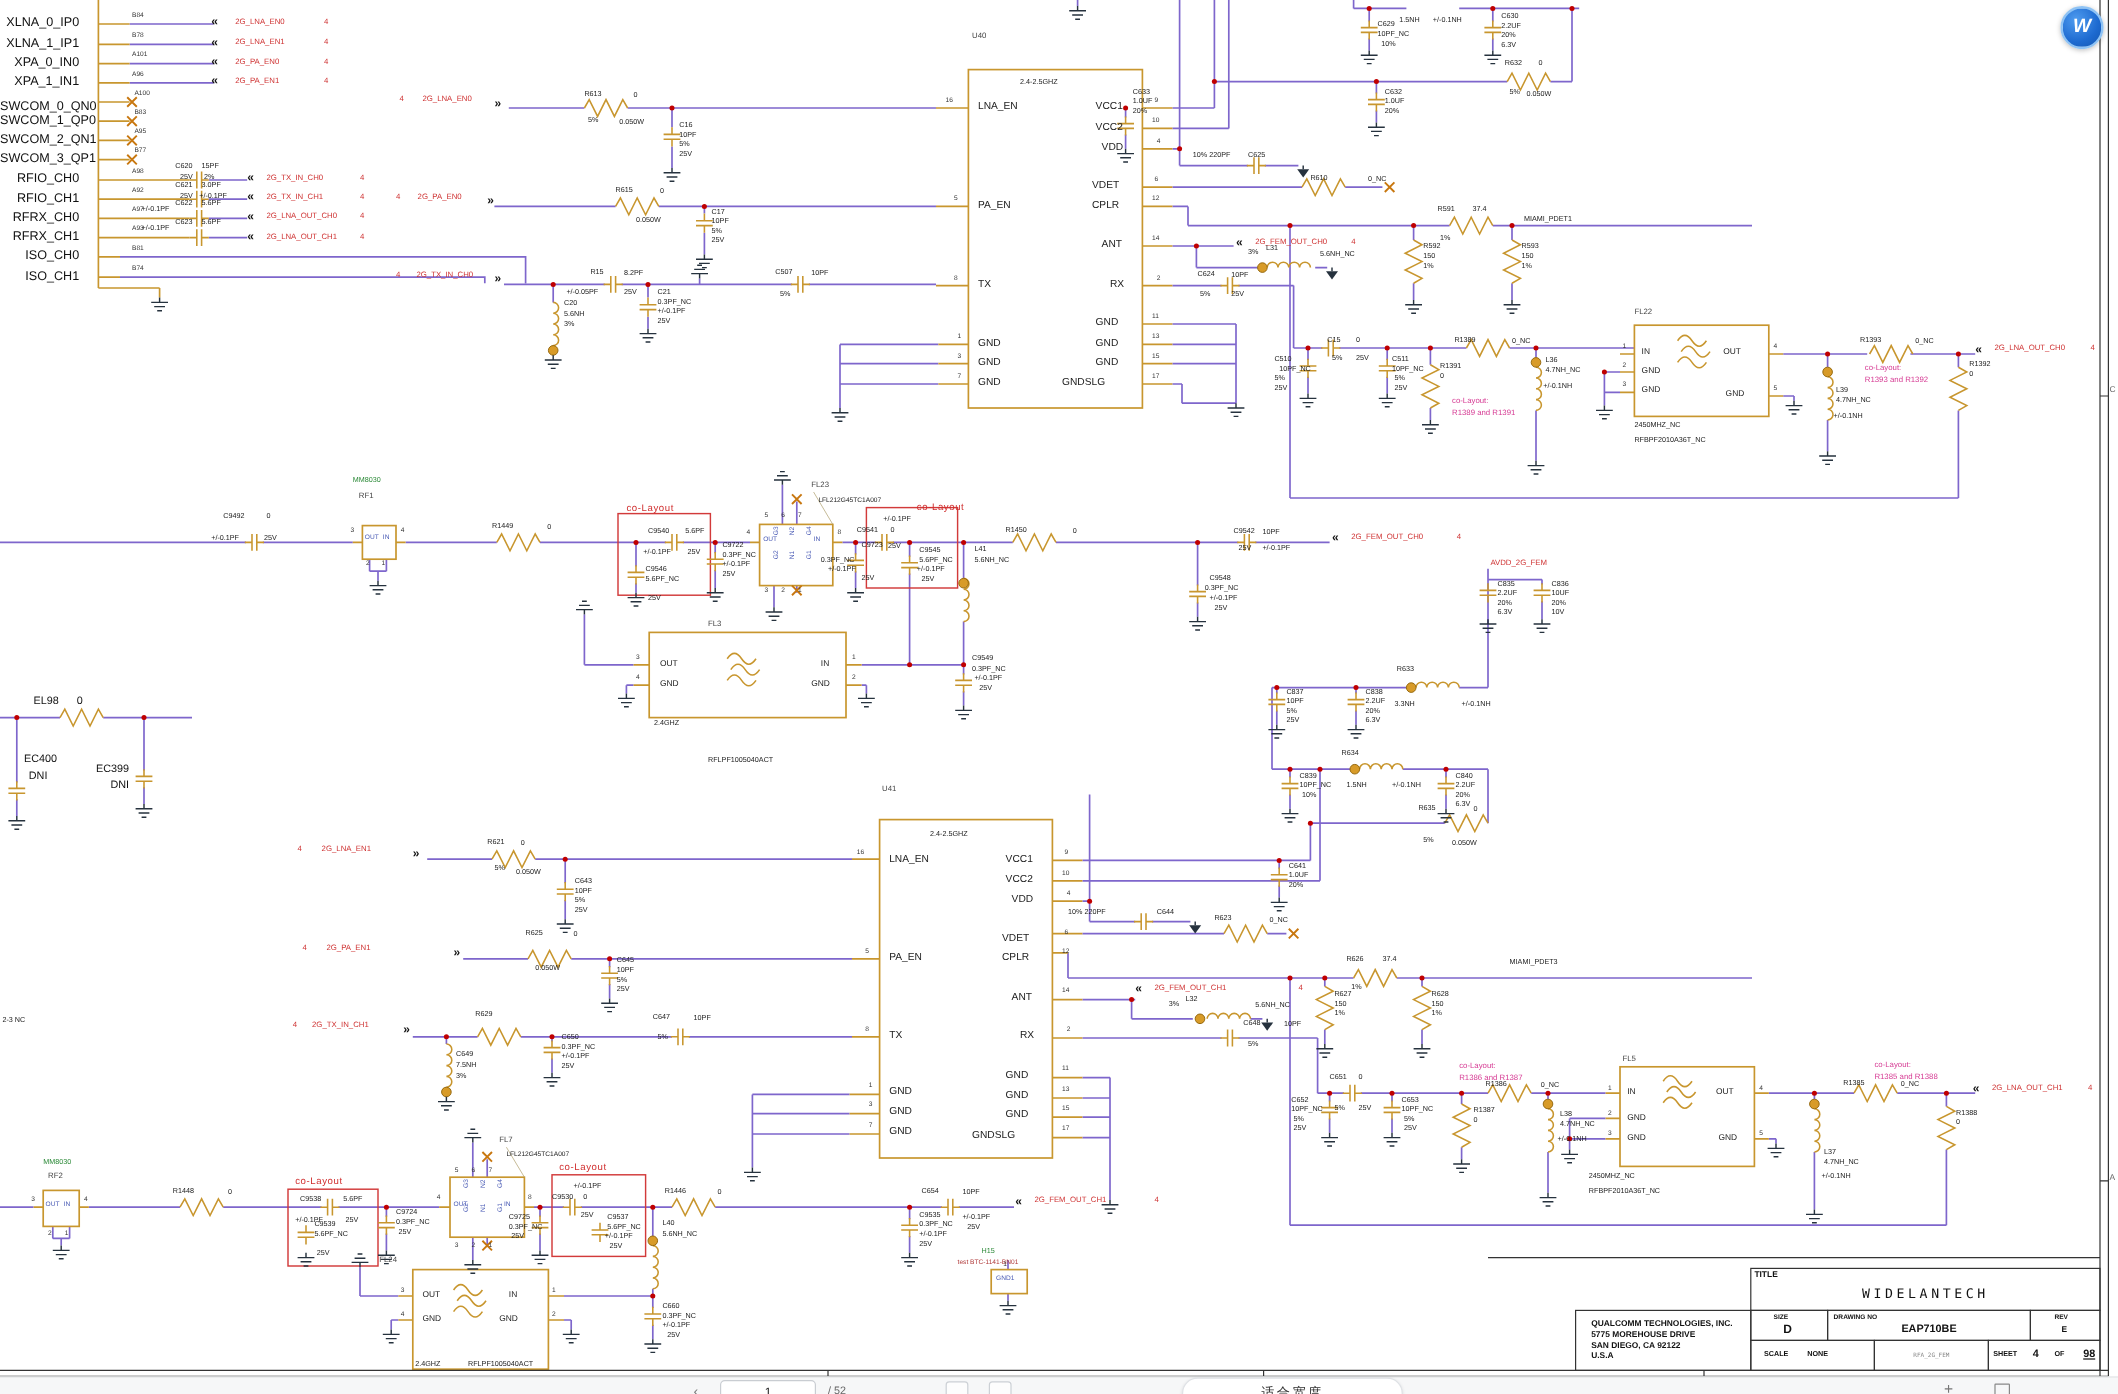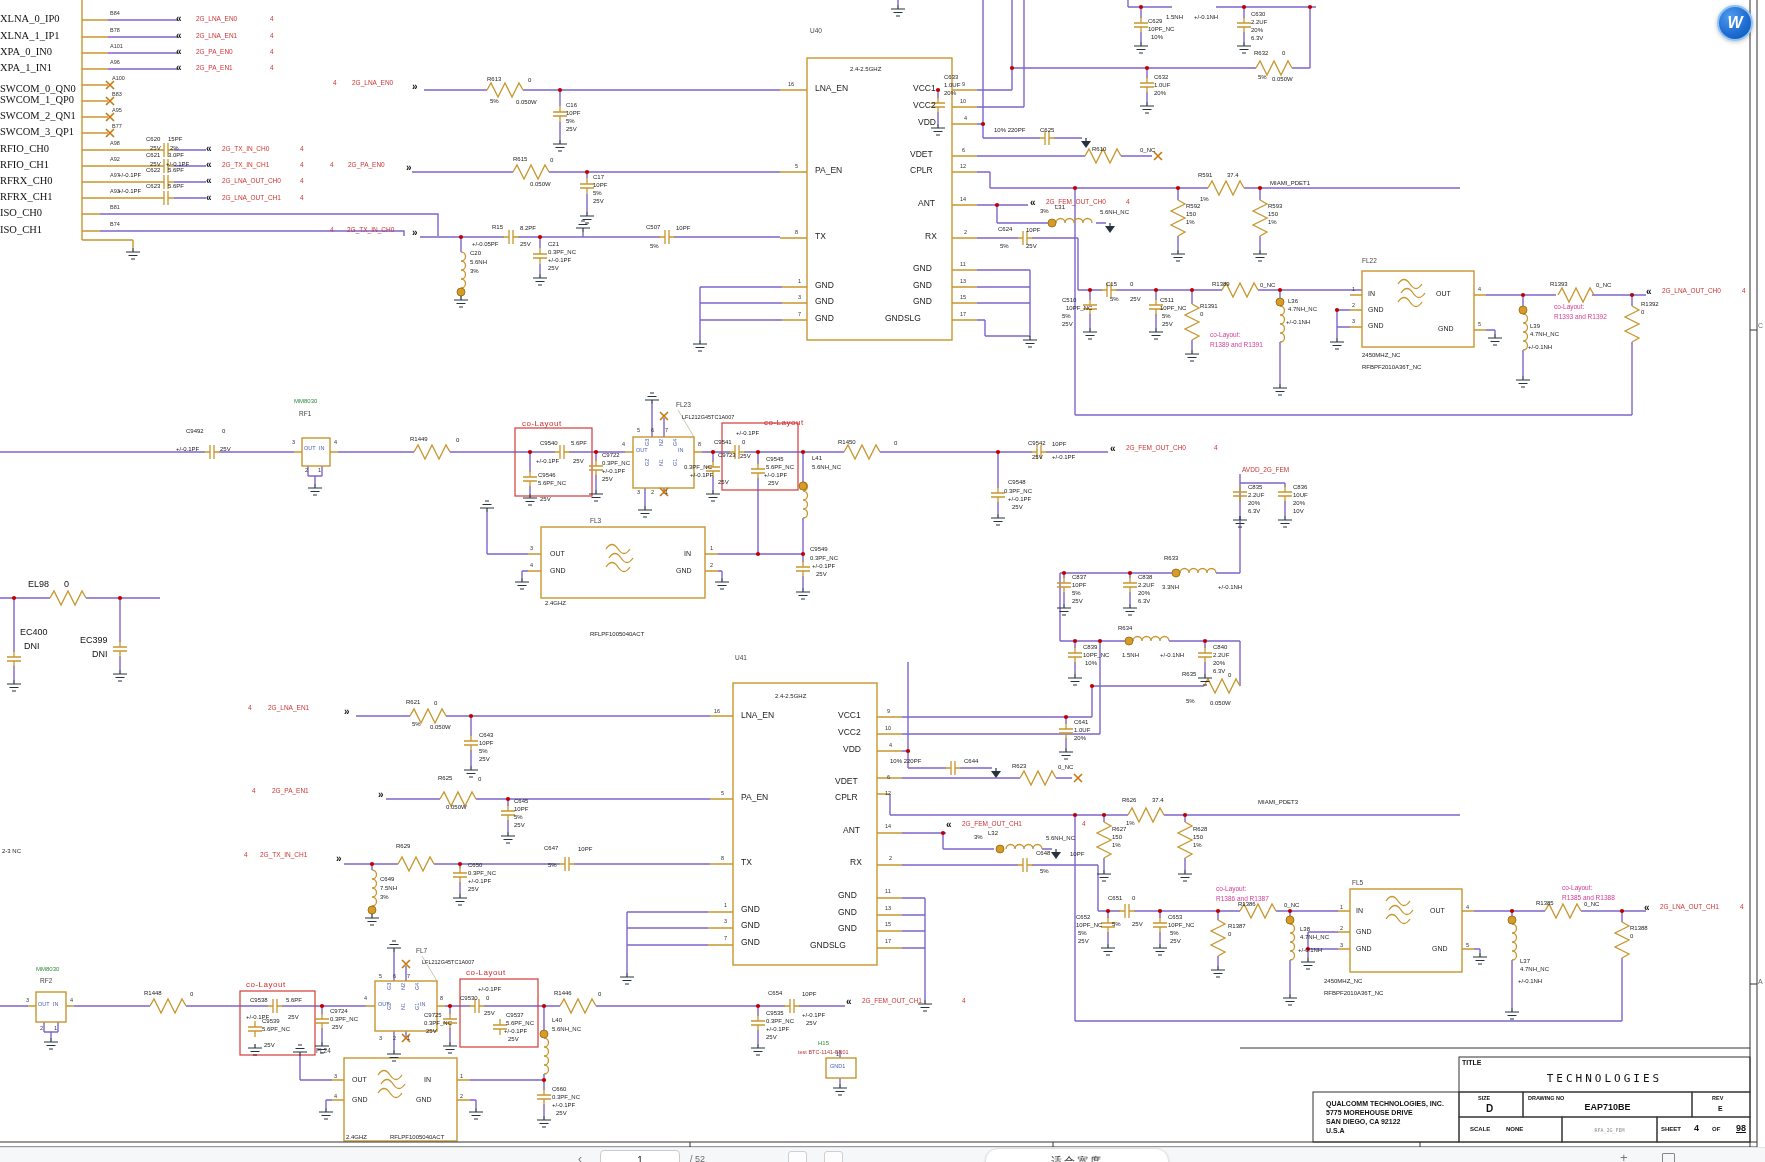--- a/index.html
+++ b/index.html
@@ -14,21 +14,21 @@
   .bl{stroke:#333;stroke-width:1;fill:none;}
   .ob{stroke:#c8962e;stroke-width:1.4;fill:none;}
   .rb{stroke:#d23a3a;stroke-width:1.2;fill:none;}
   .lw{stroke:#b0a070;stroke-width:.6;fill:none;}
   
   .an{position:absolute;white-space:nowrap;line-height:1;font-family:"Liberation Sans",sans-serif;}
   .lb{font-size:6px;color:#1c1c1c;}
   .lb6{font-size:5.5px;color:#1c1c1c;}
   .lb9{font-size:9px;color:#111;}
   .pn{font-size:5.5px;color:#333;}
-  .nm{font-size:10.5px;color:#111;width:80px;font-family:Liberation Serif, serif;}
+  .nm{font-size:10.5px;color:#111;width:66px;text-align:right;}
   .net{font-size:6.5px;color:#cf3333;}
   .idx{font-size:6.5px;color:#cf3333;}
   .icp{font-size:8.5px;color:#222;}
   .flp{font-size:7px;color:#222;}
   .fls{font-size:5.5px;color:#4a5bb5;}
   .mag{font-size:6.5px;color:#d63a93;}
   .grn{font-size:6px;color:#2e8b3a;}
   .red8{font-size:8px;color:#d02e2e;letter-spacing:.5px;}
   .ref{font-size:6.5px;color:#444;}
   .ar{font-size:10px;color:#111;font-weight:bold;}
@@ -1042,21 +1042,21 @@
       <span class="an grn" style="left: 818px; top: 1040px;">H15</span>
       <span class="an tst" style="left: 798px; top: 1050px;">test BTC-1141-BN01</span>
       <span class="an fls" style="left: 830px; top: 1064px;">GND1</span>
       <span class="an pn" style="left: 836px; top: 1052px;">1</span>
       <span class="an gz" style="left: 1758px; top: 322px;">C</span>
       <span class="an gz" style="left: 1758px; top: 978px;">A</span>
     </div>
 
 <div>
   <span class="tb-text" style="left:1462px;top:1059px;font-size:7px;font-weight:bold;">TITLE</span>
-  <span class="tb-text" style="left:1459px;top:1072px;width:291px;text-align:center;font-size:11px;letter-spacing:3px;font-family:'DejaVu Sans Mono',monospace;">TECHNOLOGIES</span>
+  <span class="tb-text" style="left:1459px;top:1072px;width:291px;text-align:center;font-size:11px;letter-spacing:3px;font-family:'DejaVu Sans Mono',monospace;">WIDELANTECH</span>
   <span class="tb-text" style="left:1326px;top:1100px;font-size:7px;font-weight:bold;">QUALCOMM TECHNOLOGIES, INC.</span>
   <span class="tb-text" style="left:1326px;top:1109px;font-size:7px;font-weight:bold;">5775 MOREHOUSE DRIVE</span>
   <span class="tb-text" style="left:1326px;top:1118px;font-size:7px;font-weight:bold;">SAN DIEGO, CA 92122</span>
   <span class="tb-text" style="left:1326px;top:1127px;font-size:7px;font-weight:bold;">U.S.A</span>
   <span class="tb-text" style="left:1478px;top:1095px;font-size:5.5px;font-weight:bold;">SIZE</span>
   <span class="tb-text" style="left:1486px;top:1103px;font-size:10px;font-weight:bold;">D</span>
   <span class="tb-text" style="left:1528px;top:1095px;font-size:5.5px;font-weight:bold;">DRAWING NO</span>
   <span class="tb-text" style="left:1523px;top:1102px;width:169px;text-align:center;font-size:9px;font-weight:bold;">EAP710BE</span>
   <span class="tb-text" style="left:1712px;top:1095px;font-size:5.5px;font-weight:bold;">REV</span>
   <span class="tb-text" style="left:1718px;top:1105px;font-size:7px;font-weight:bold;">E</span>

